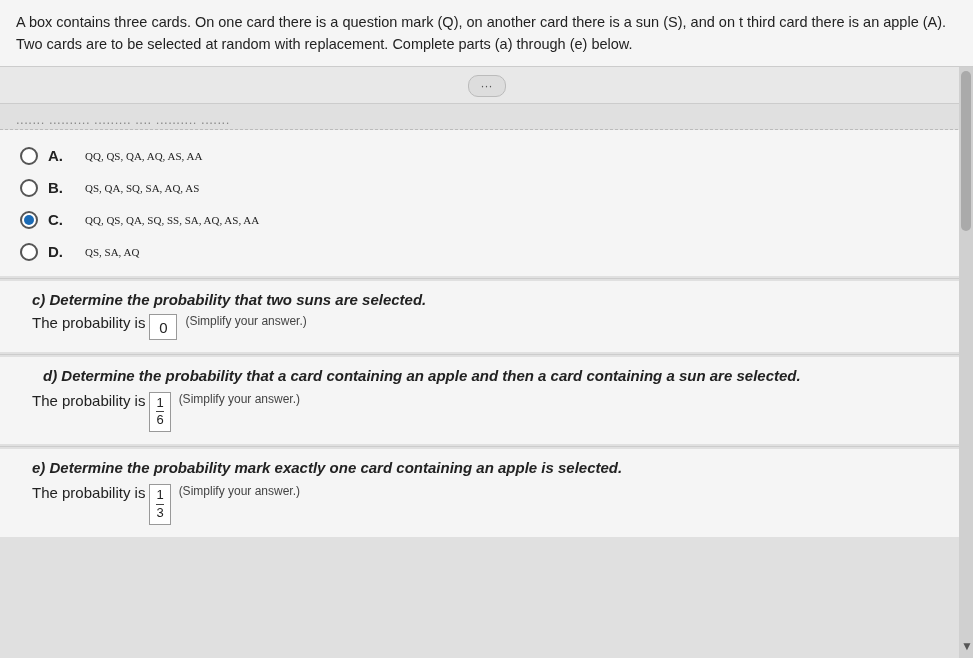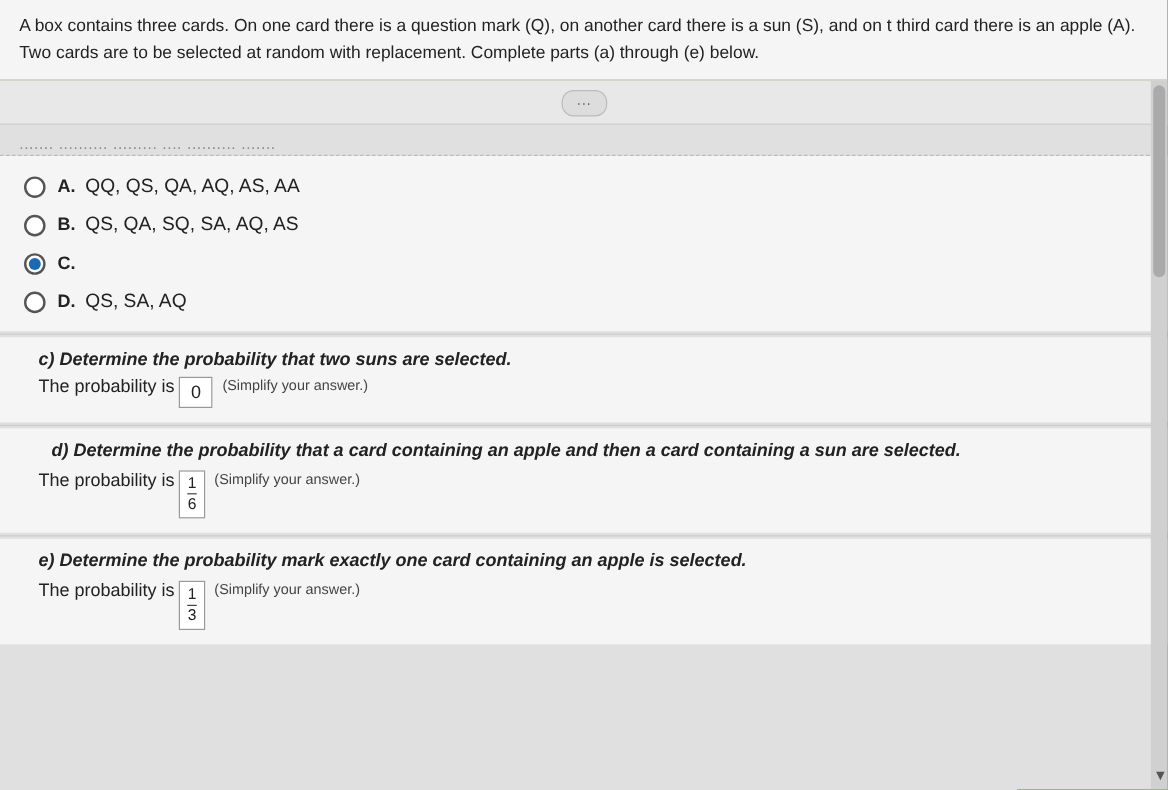--- a/index.html
+++ b/index.html
@@ -16,21 +16,21 @@
       font-size: 15px;
       overflow: hidden;
       display: flex;
       align-items: stretch;
       justify-content: center;
     }
 
     .main-container {
       width: 973px;
       height: 658px;
-      background: #4d7c0f;
+      background: #701a75;
       display: flex;
       flex-direction: column;
       position: relative;
       overflow: hidden;
     }
 
     .top-panel {
       background: #f5f5f5;
       border-bottom: 1px solid #ccc;
       padding: 12px 16px 10px 16px;
@@ -113,22 +113,23 @@
       background: #1a6ab5;
     }
 
     .option-label {
       font-weight: bold;
       margin-right: 8px;
       font-family: Arial, sans-serif;
     }
 
     .option-text {
-      font-family: Liberation Sans, sans-serif;
-      font-size: 16px;
+      font-family: Liberation Serif, serif;
+      font-size: 11px;
+      margin-left: 14px;
     }
 
     .section-divider {
       height: 1px;
       background: #ccc;
       margin: 2px 0;
     }
 
     .question-section {
       padding: 10px 20px 8px 32px;
@@ -266,20 +267,21 @@
         </div>
         <span class="option-label">B.</span>
         <span class="option-text">QS, QA, SQ, SA, AQ, AS</span>
       </div>
 
       <div class="option-row">
         <div class="radio-outer">
           <div class="radio-inner"></div>
         </div>
         <span class="option-label">C.</span>
+        <span class="option-text">QQ, QS, QA, SQ, SS, SA, AQ, AS, AA</span>
       </div>
 
       <div class="option-row">
         <div class="radio-outer">
         </div>
         <span class="option-label">D.</span>
         <span class="option-text">QS, SA, AQ</span>
       </div>
 
     </div>

